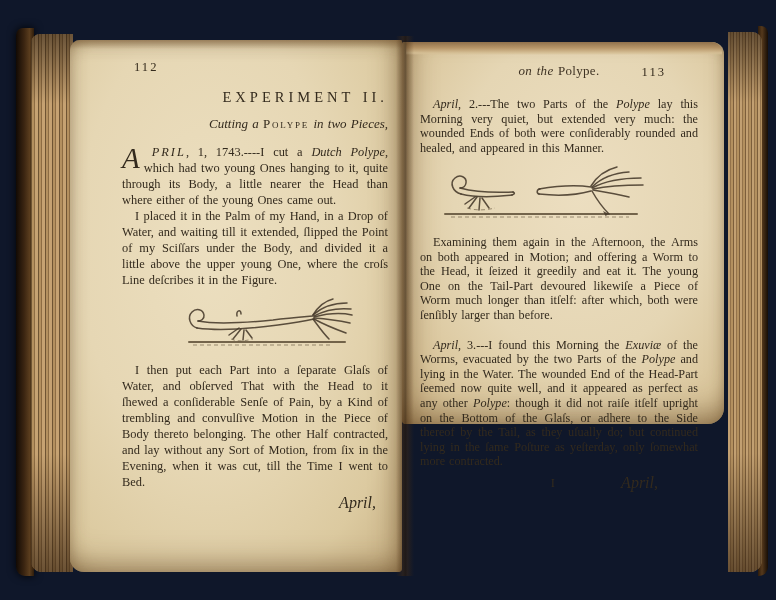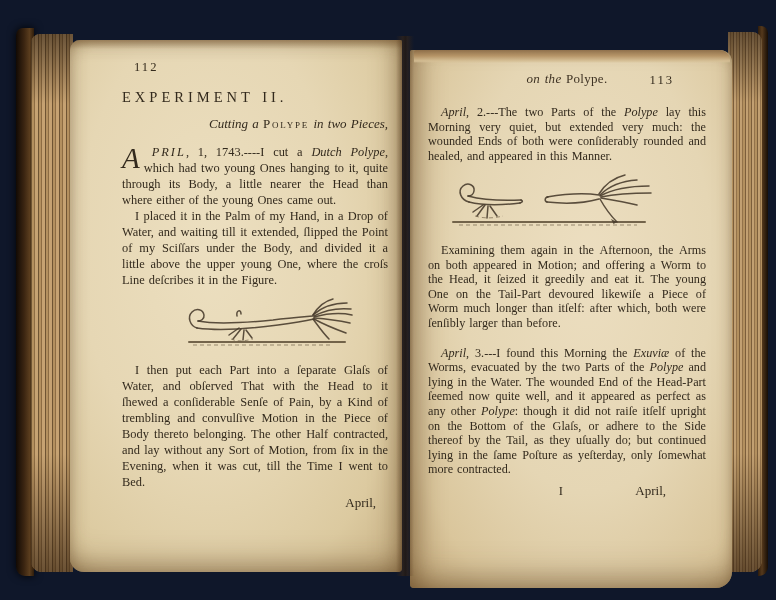--- a/index.html
+++ b/index.html
@@ -21,55 +21,55 @@
     background:linear-gradient(180deg,rgba(30,18,8,.55),rgba(30,18,8,0) 13%,rgba(30,18,8,0) 78%,rgba(46,28,12,.6));}
 
   
   .page{position:absolute;}
   .page-left{left:54px;top:14px;width:332px;height:532px;border-radius:10px 2px 4px 14px;
     background:radial-gradient(ellipse at 42% 38%,#ecdfc0 0%,#e6d7b4 48%,#dccaa0 78%,#c9b285 100%);
     box-shadow:inset -16px 0 26px -12px rgba(92,62,28,.55),
                inset 0 -24px 30px -18px rgba(92,62,28,.5),
                inset 0 14px 20px -14px rgba(92,62,28,.45),
                inset 14px 0 18px -14px rgba(92,62,28,.35);}
-  .page-right{left:386px;top:24px;width:322px;height:538px;border-radius:2px 12px 16px 4px;
+  .page-right{left:386px;top:16px;width:322px;height:382px;border-radius:2px 12px 16px 4px;
     background:radial-gradient(ellipse at 55% 40%,#ecdec0 0%,#e5d6b4 50%,#dac69c 80%,#c6ac7e 100%);
     box-shadow:inset 18px 0 28px -12px rgba(92,62,28,.55),
                inset 0 -26px 32px -18px rgba(92,62,28,.5),
                inset 0 10px 16px -12px rgba(92,62,28,.4),
-               inset -10px 0 14px -10px rgba(92,62,28,.35);margin-left:8px;}
+               inset -10px 0 14px -10px rgba(92,62,28,.35);}
   .page-top-shade{position:absolute;left:0;right:0;top:0;height:9px;border-radius:10px 2px 0 0;
     background:linear-gradient(180deg,rgba(120,88,50,.5),rgba(120,88,50,0));}
   .page-right-topedge{position:absolute;left:4px;right:2px;top:0;height:13px;border-radius:2px 10px 0 0;opacity:.9;
     background:linear-gradient(180deg,#8a6a45,#b39062 45%,#d6c096 85%,rgba(214,192,150,0));}
   .gutter{position:absolute;left:380px;top:10px;width:18px;height:540px;z-index:5;pointer-events:none;
     background:linear-gradient(90deg,rgba(70,44,18,0),rgba(70,44,18,.45) 38%,rgba(46,28,10,.55) 52%,rgba(70,44,18,.4) 64%,rgba(70,44,18,0));}
 
   
   .content{position:absolute;word-spacing:1px;}
   .content-left{left:52px;top:18px;width:266px;font-size:12.4px;line-height:16px;}
   .content-right{left:18px;top:22px;width:278px;font-size:12.2px;line-height:14.6px;}
   .header-row{position:relative;height:18px;}
   .running-title{display:block;text-align:center;font-size:13px;color:#3e3223;letter-spacing:.3px;}
   .content-left .running-title{font-style:italic;}
   .pagenum{position:absolute;top:1px;font-size:12.6px;letter-spacing:2px;color:#352b1d;}
   .pagenum-left{left:12px;}
   .pagenum-right{right:32px;}
-  .exp-heading{margin:13px 0 0;text-align:left;font-size:14.5px;font-weight:normal;letter-spacing:4px;}
+  .exp-heading{margin:13px 0 0;text-align:right;font-size:14.5px;font-weight:normal;letter-spacing:4px;}
   .subtitle{margin-top:11px;text-align:right;font-size:13px;line-height:16px;}
   .para{margin:0;text-align:justify;}
   .indent{text-indent:13px;}
   .gap{margin-top:15px;}
   .dropcap-para{margin-top:12px;}
   .dropcap{float:left;font-size:29px;line-height:25px;padding:2px 4px 0 0;font-style:italic;}
   .s-i{font-style:italic;}
   .s-sc{font-variant:small-caps;letter-spacing:1.8px;font-style:normal;}
   .s-apr{font-style:italic;letter-spacing:2px;margin-left:8px;}
   .catchword-row{margin-top:5px;text-align:right;padding-right:12px;}
-  .catchword{font-size:13px;}
+  .catchword{font-style:italic;font-size:16px;}
   .footer-row{position:relative;margin-top:7px;height:18px;}
   .signature{position:absolute;left:47%;font-size:12.6px;}
   .footer-row .catchword{position:absolute;right:40px;}
 
   
   .figure{margin:9px 0 5px;text-align:center;}
   .figure-left svg{margin-left:26px;}
   .figure-right svg{margin-right:30px;}
   .figure svg{overflow:visible;}
   .fig-stroke{fill:none;stroke:#46392a;stroke-width:1.5;stroke-linecap:round;opacity:.88;}

